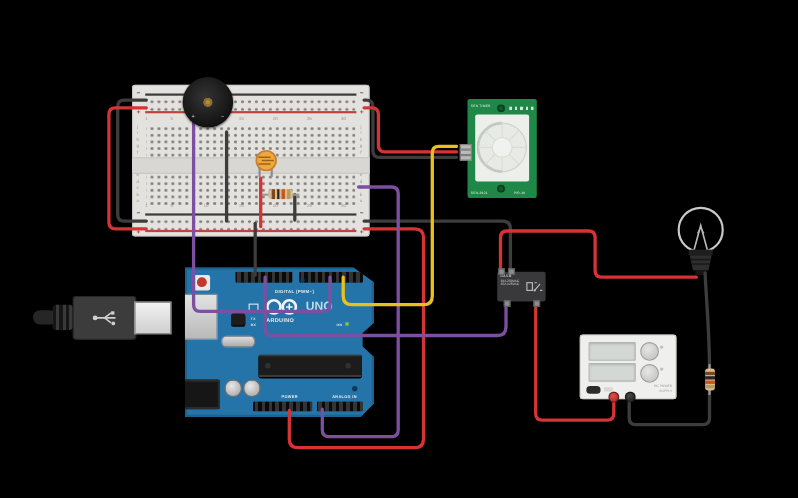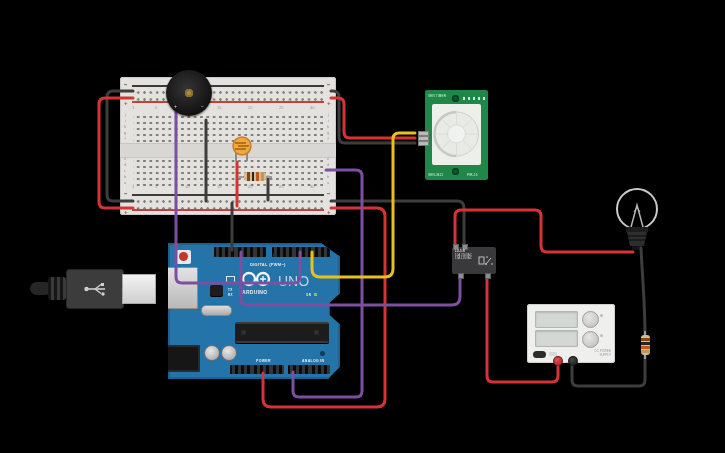--- a/index.html
+++ b/index.html
@@ -124,21 +124,21 @@
     <div class="abs ard-txt" style="left:82px;top:19px">DIGITAL (PWM~)</div>
     <div class="abs" style="left:105px;top:10px;width:4px;height:4px;border-radius:50%;background:#0e3c58"></div>
 
     <svg class="abs" style="left:72px;top:28px" width="34" height="16" viewBox="0 0 34 16">
       <circle cx="9" cy="8" r="6" fill="none" stroke="#eef4f8" stroke-width="2.4"></circle>
       <circle cx="23" cy="8" r="6" fill="none" stroke="#eef4f8" stroke-width="2.4"></circle>
       <line x1="6" y1="8" x2="12" y2="8" stroke="#2574a9" stroke-width="1.4"></line>
       <line x1="20" y1="8" x2="26" y2="8" stroke="#eef4f8" stroke-width="1.4"></line>
       <line x1="23" y1="5" x2="23" y2="11" stroke="#eef4f8" stroke-width="1.4"></line>
     </svg>
-    <div class="abs" style="left:110px;top:30px;font-size:14px;font-weight:normal;color:#bfd7e6">UNO</div>
+    <div class="abs" style="left:110px;top:30px;font-size:11px;font-weight:bold;color:#bfd7e6">UNO</div>
     <div class="abs ard-txt" style="left:74px;top:46px;font-size:5px">ARDUINO</div>
 
     <div class="abs" style="left:58px;top:33px;width:7px;height:5px;border:1px solid #dfe9f0"></div>
     <div class="abs ard-txt" style="left:60px;top:45px;font-size:3px">TX</div>
     <div class="abs ard-txt" style="left:60px;top:50px;font-size:3px">RX</div>
     <div class="abs ard-txt" style="left:138px;top:50px;font-size:3px">ON</div>
     <div class="abs" style="left:146px;top:50px;width:3px;height:3px;background:#7ec84a"></div>
 
     <div class="abs" style="left:-16px;top:24px;width:44px;height:40px;background:linear-gradient(180deg,#e2e2e2,#b9b9b9);border:1px solid #8f8f8f;border-radius:1px"></div>
 

